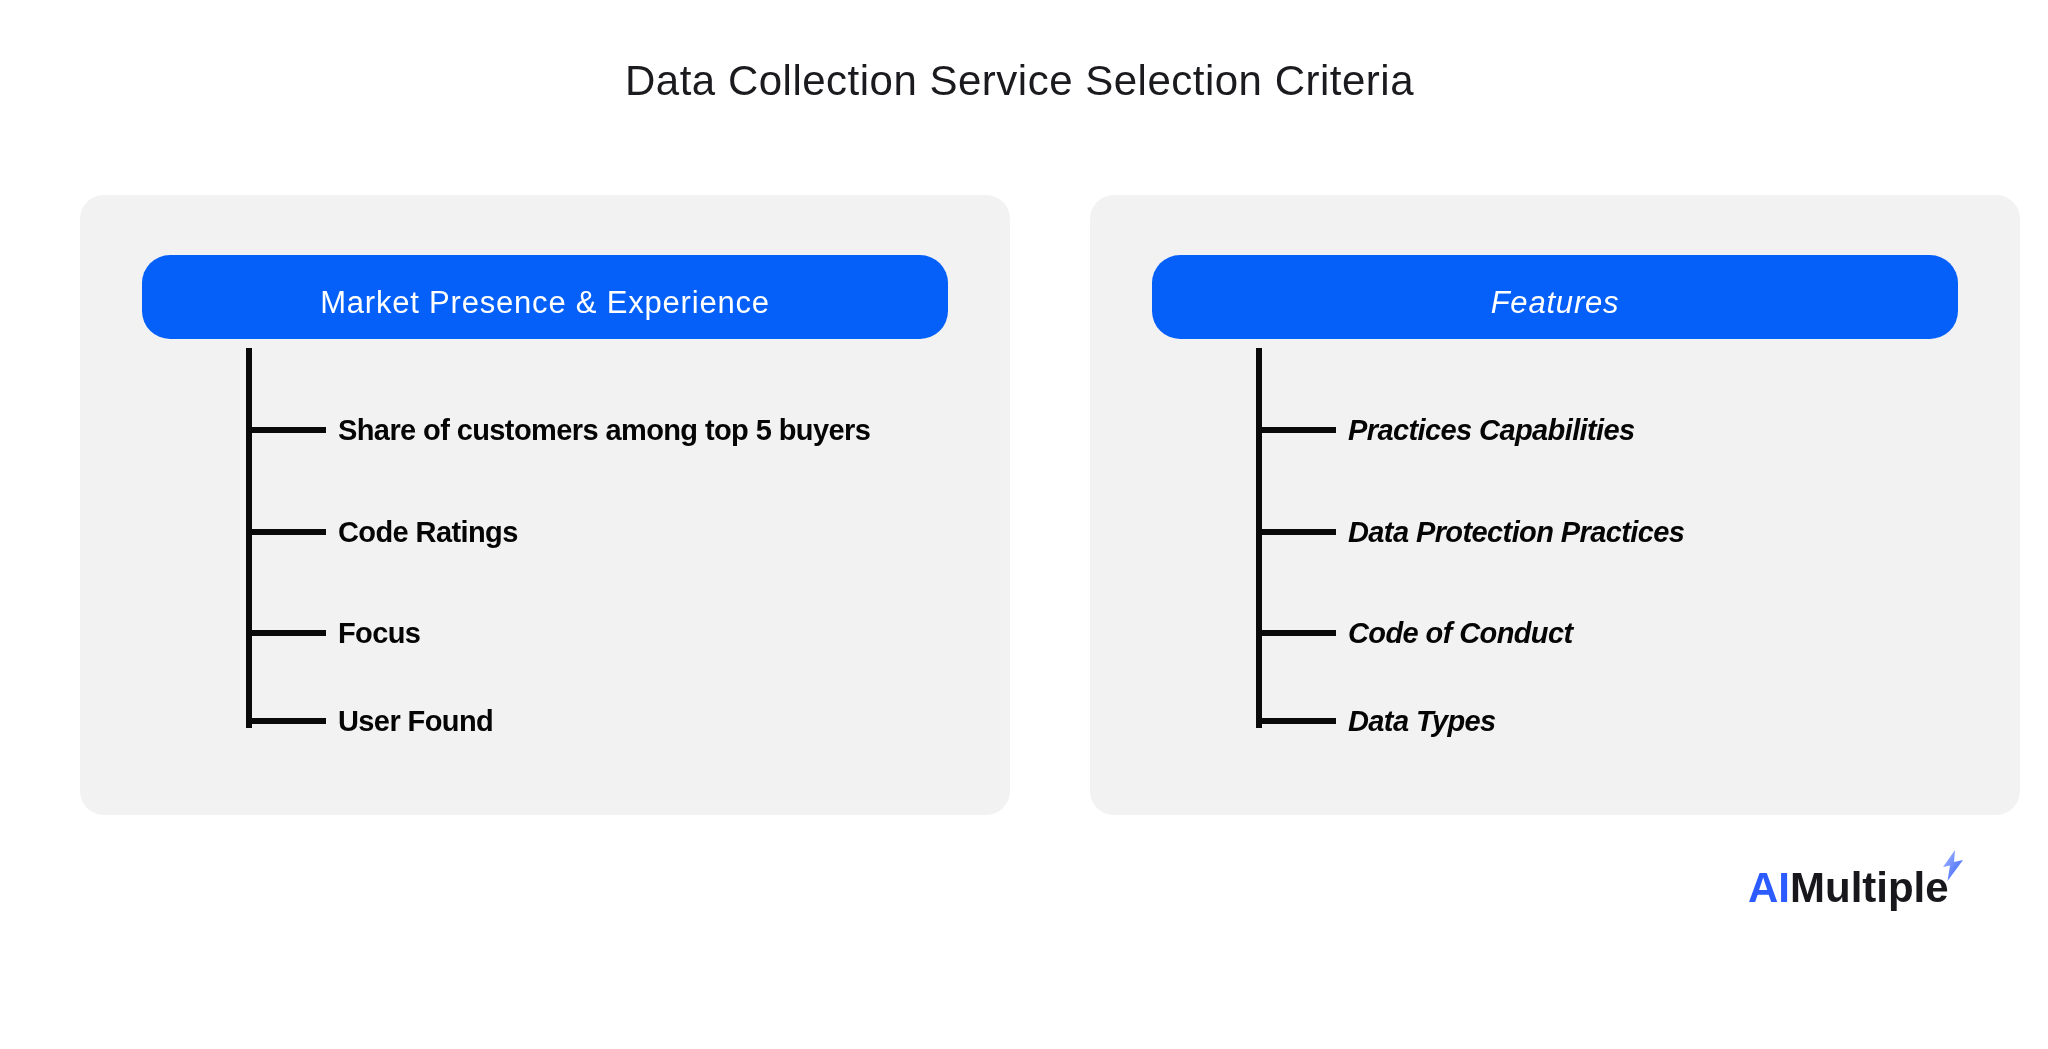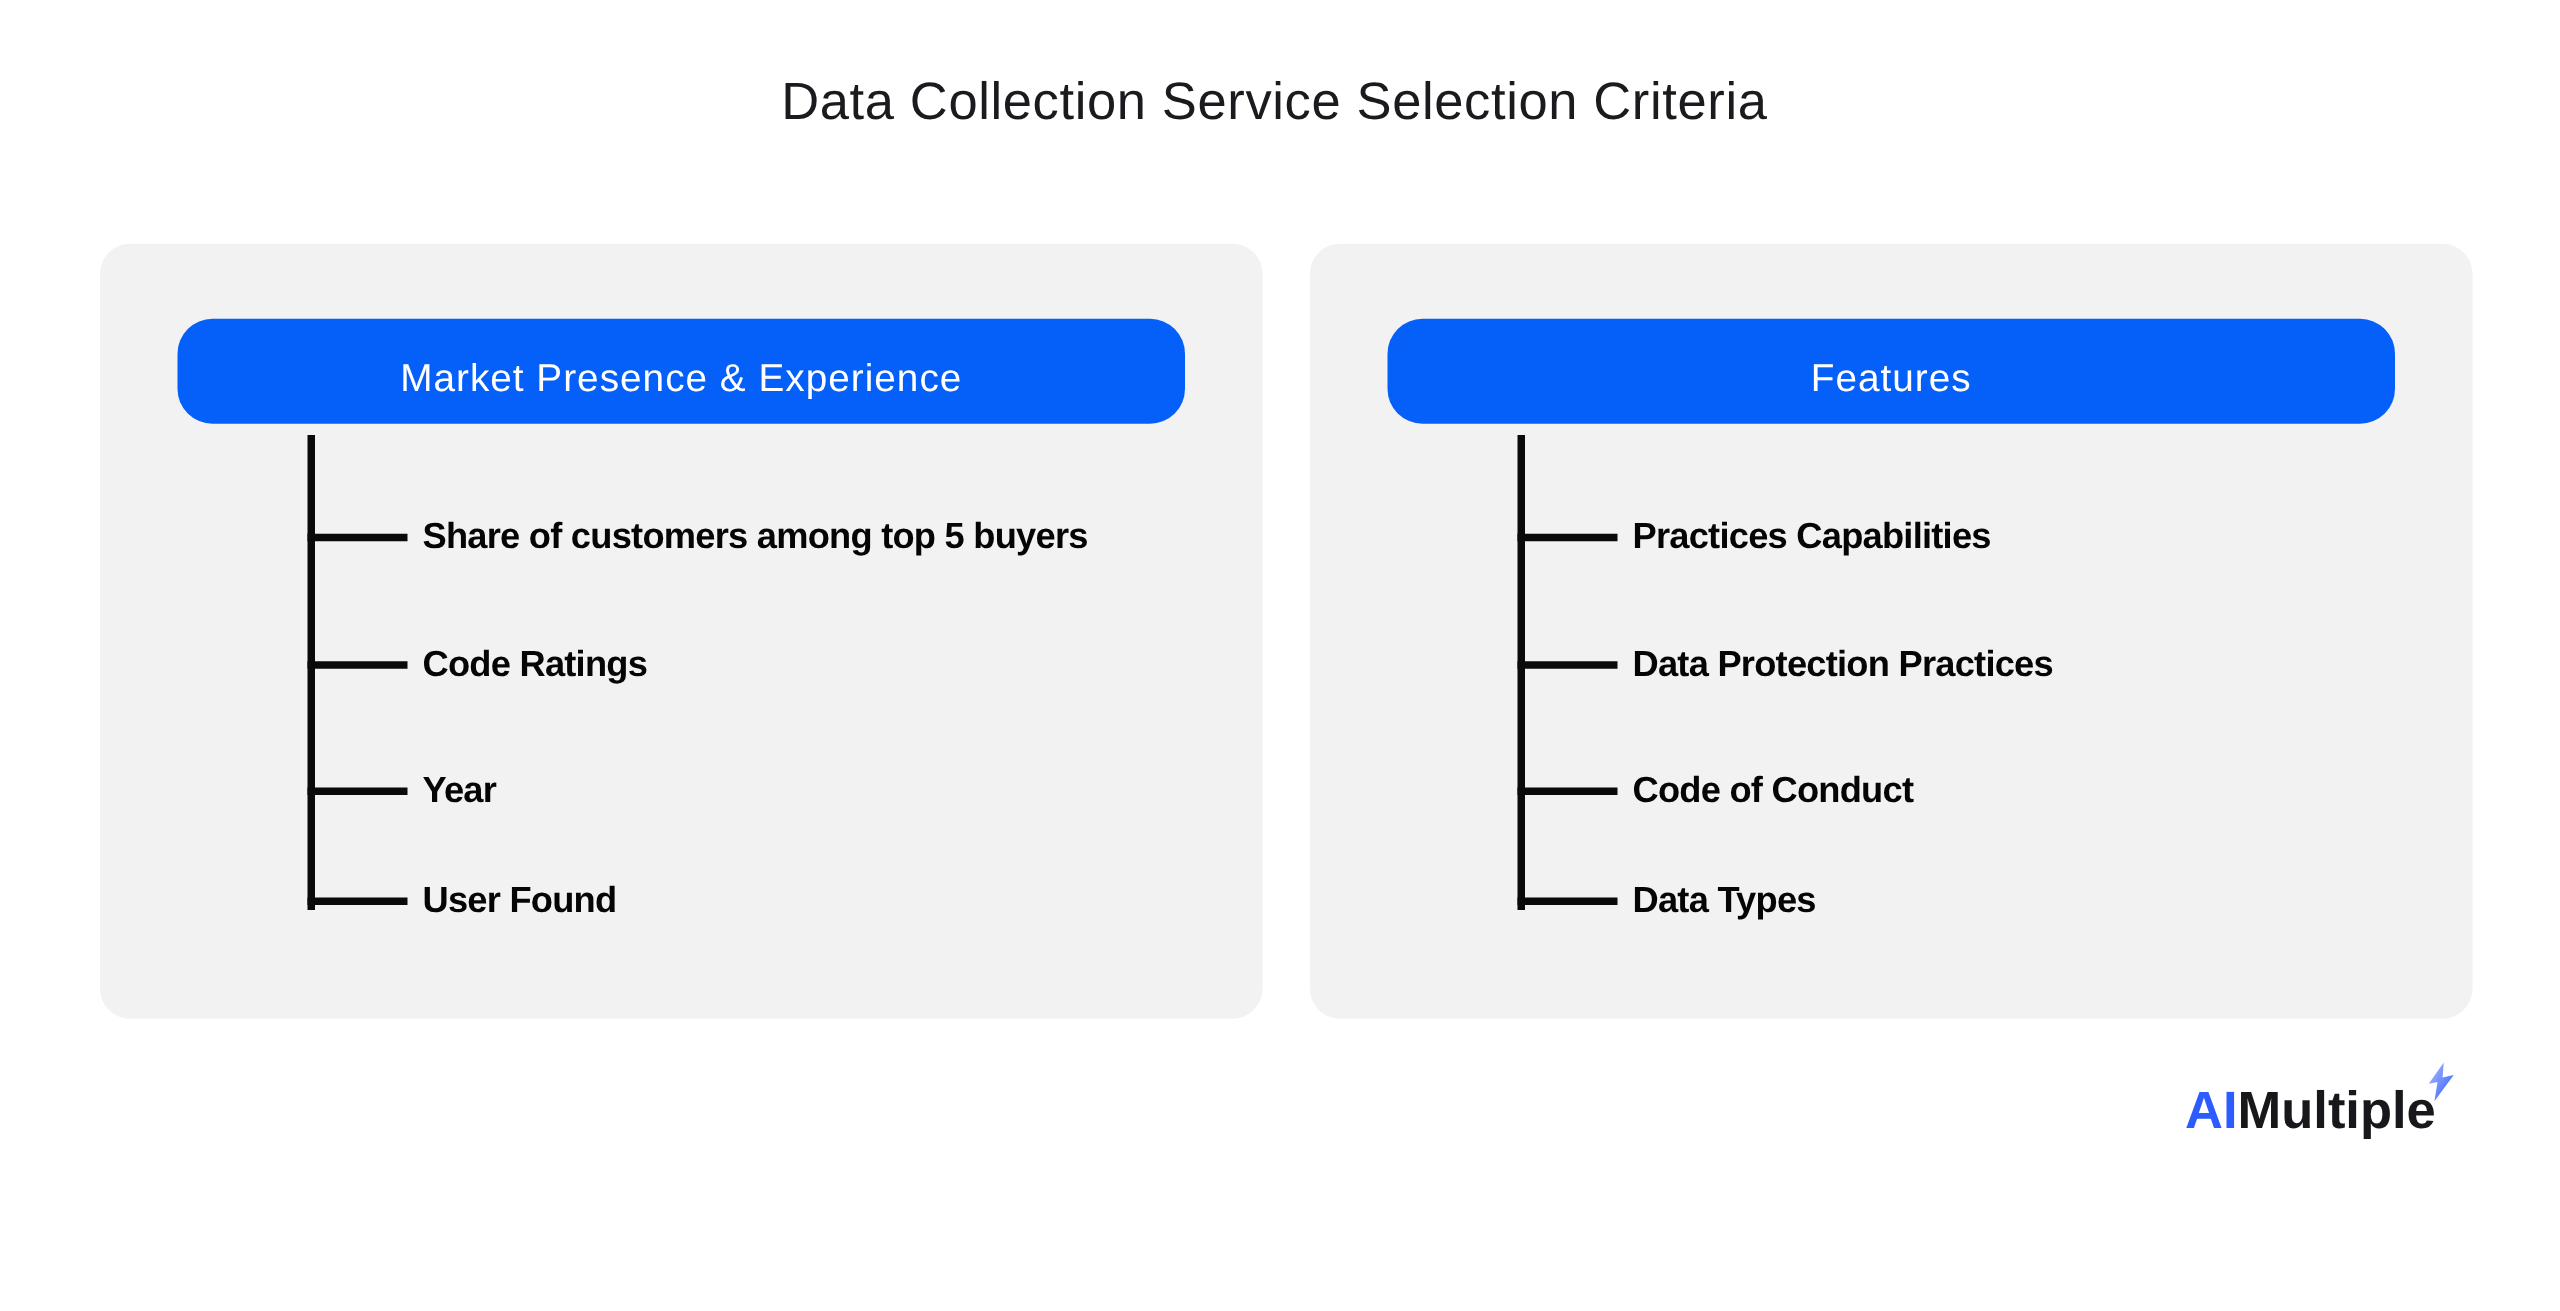--- a/index.html
+++ b/index.html
@@ -30,21 +30,21 @@
     line-height:50px;
   }
   .panel{
     position:absolute;
     top:195px;
     width:930px;height:620px;
     background:var(--panel-bg);
     border-radius:24px;
   }
   .panel-left{left:80px;}
-  .panel-right{left:1048px;}
+  .panel-right{left:1090px;font-style:italic;}
   .cat-header{
     position:absolute;
     left:62px;top:60px;
     width:806px;height:84px;
     background:var(--accent-blue);
     border-radius:28px;
     color:#ffffff;
     font-size:31px;
     font-weight:400;
     letter-spacing:.8px;
@@ -101,21 +101,21 @@
 
   <section class="panel panel-left">
     <div class="cat-header">Market Presence &amp; Experience</div>
     <div class="vline"></div>
     <div class="branch r0"></div>
     <div class="branch r1"></div>
     <div class="branch r2"></div>
     <div class="branch r3"></div>
     <div class="item r0">Share of customers among top 5 buyers</div>
     <div class="item r1">Code Ratings</div>
-    <div class="item r2">Year</div>
+    <div class="item r2">Focus</div>
     <div class="item r3">User Found</div>
   </section>
 
   <section class="panel panel-right">
     <div class="cat-header">Features</div>
     <div class="vline"></div>
     <div class="branch r0"></div>
     <div class="branch r1"></div>
     <div class="branch r2"></div>
     <div class="branch r3"></div>

